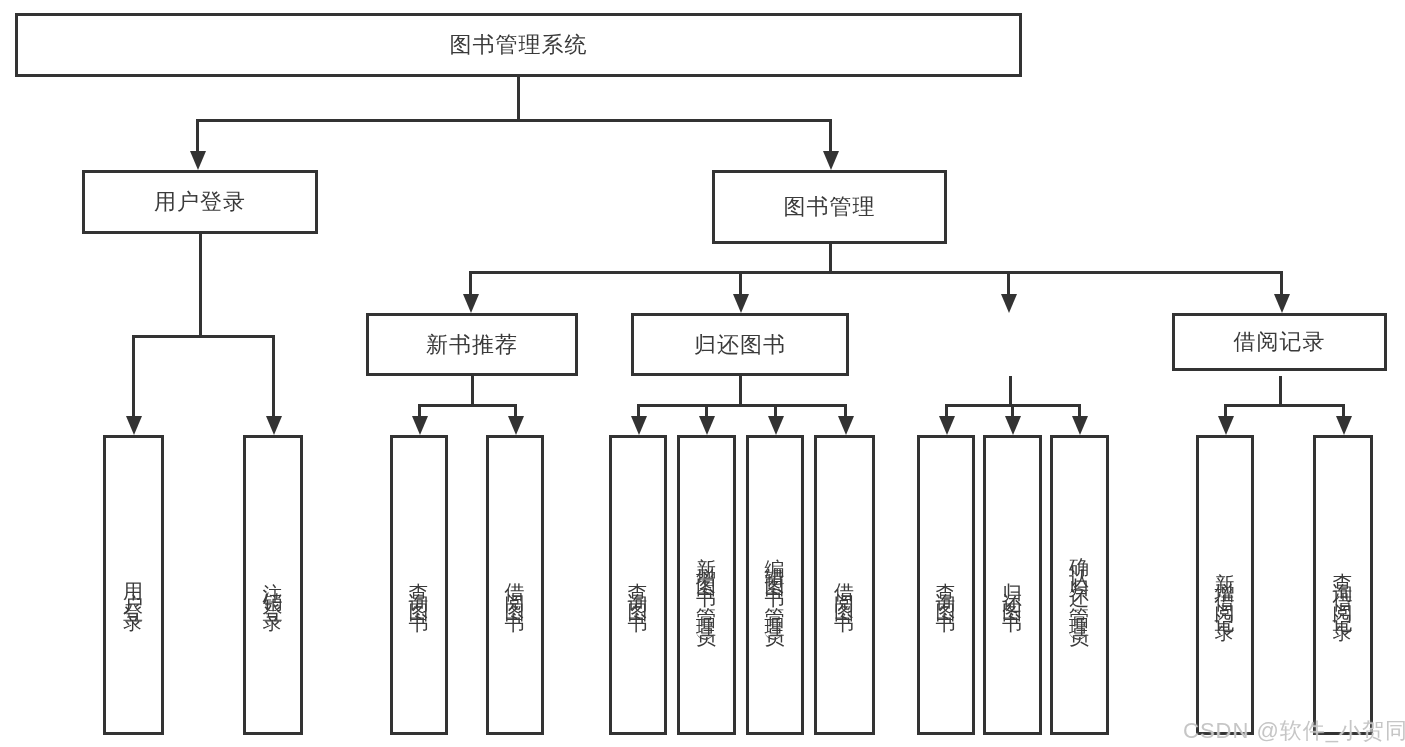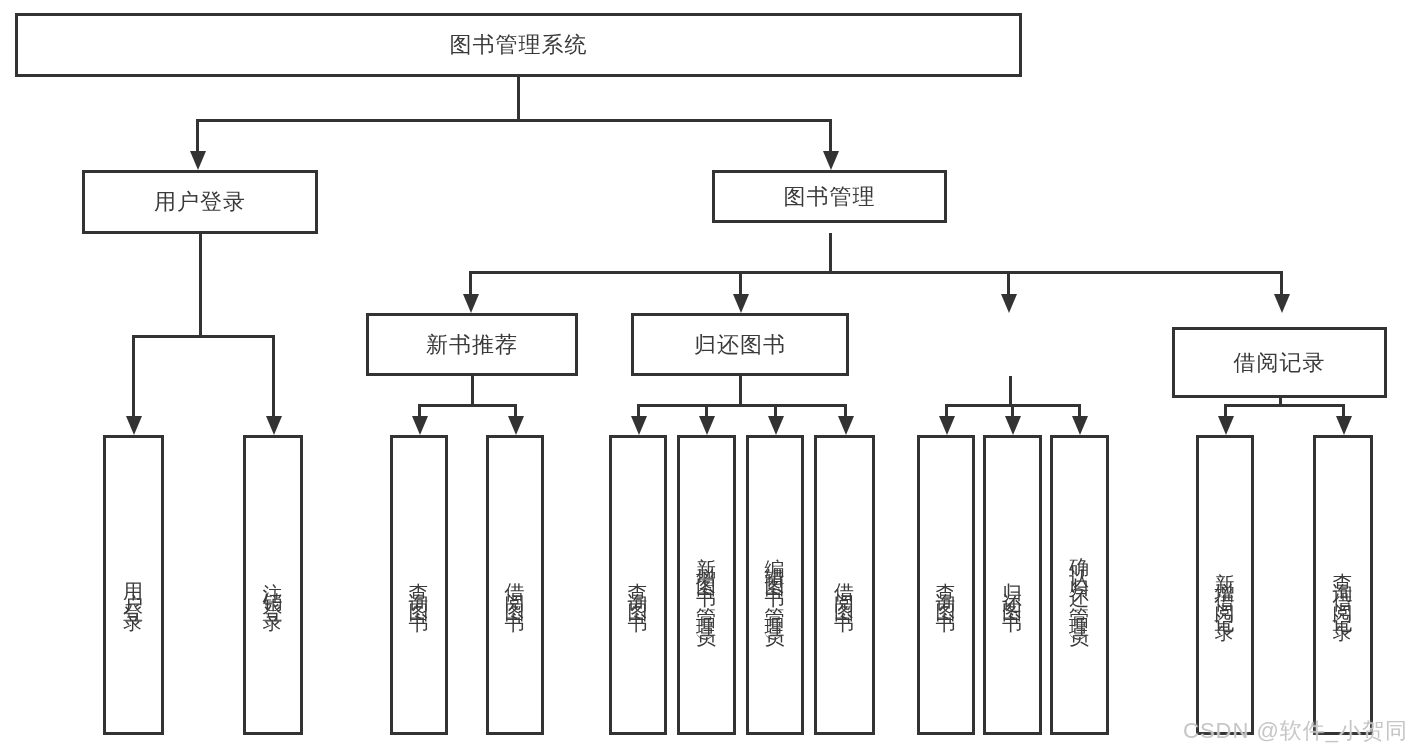--- a/index.html
+++ b/index.html
@@ -56,25 +56,25 @@
   }
 </style>
 </head>
 <body>
 
 <div id="diagram">
 
   <div class="node" style="left:15px;top:13px;width:1007px;height:64px">图书管理系统</div>
 
   <div class="node" style="left:82px;top:170px;width:236px;height:64px">用户登录</div>
-  <div class="node" style="left:712px;top:170px;width:235px;height:53px">图书管理</div>
+  <div class="node" style="left:712px;top:170px;width:235px;height:74px">图书管理</div>
 
   <div class="node" style="left:366px;top:313px;width:212px;height:63px">新书推荐</div>
   <div class="node" style="left:631px;top:313px;width:218px;height:63px">归还图书</div>
-  <div class="node" style="left:1172px;top:327px;width:215px;height:71px">借阅记录</div>
+  <div class="node" style="left:1172px;top:313px;width:215px;height:58px">借阅记录</div>
 
   <div class="node leaf" style="left:103px;top:435px;width:61px;height:300px">用户登录</div>
   <div class="node leaf" style="left:243px;top:435px;width:60px;height:300px">注销登录</div>
 
   <div class="node leaf" style="left:390px;top:435px;width:58px;height:300px">查询图书</div>
   <div class="node leaf" style="left:486px;top:435px;width:58px;height:300px">借阅图书</div>
 
   <div class="node leaf" style="left:609px;top:435px;width:58px;height:300px">查询图书</div>
   <div class="node leaf" style="left:677px;top:435px;width:59px;height:300px">新增图书（管理员）</div>
   <div class="node leaf" style="left:746px;top:435px;width:58px;height:300px">编辑图书（管理员）</div>

